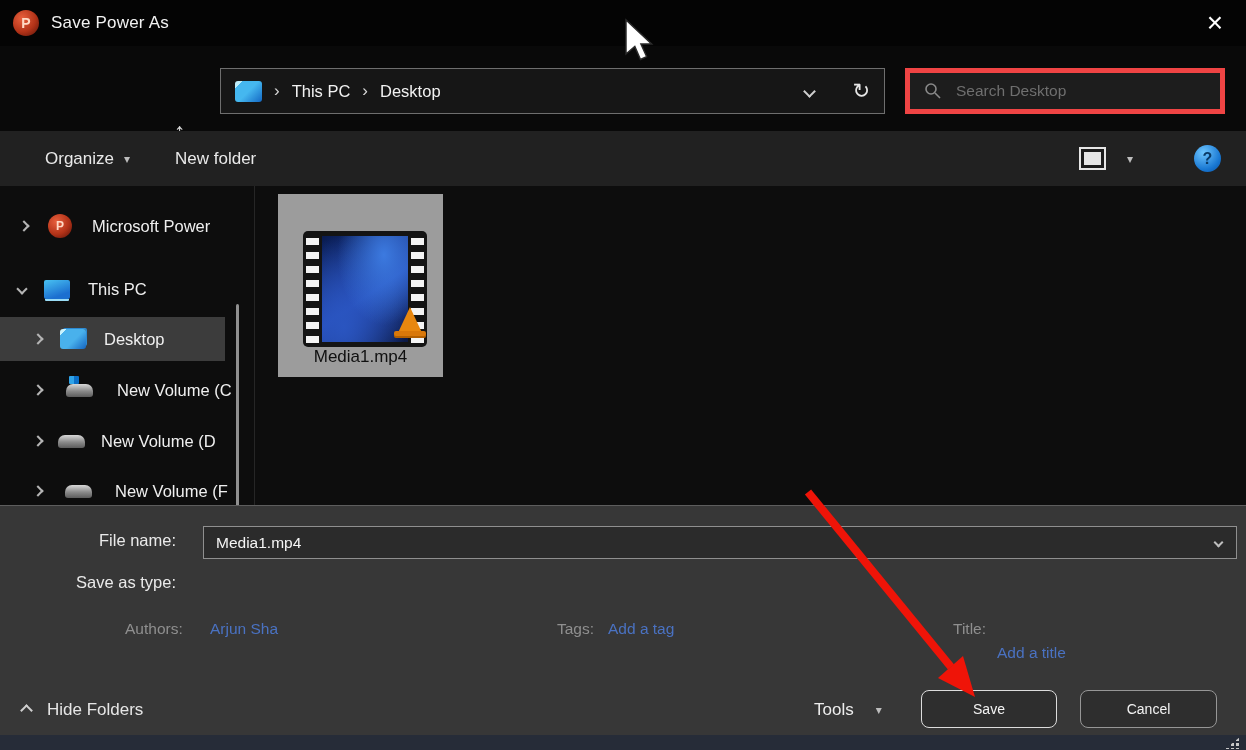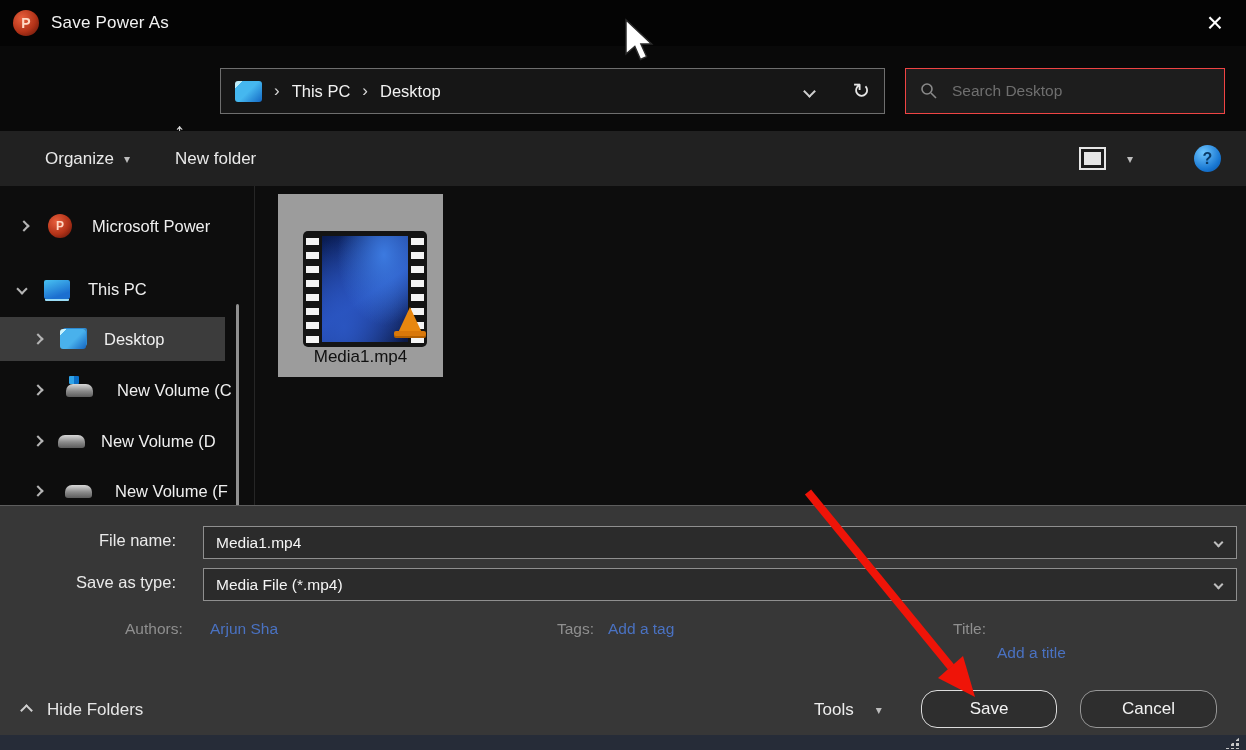--- a/index.html
+++ b/index.html
@@ -25,21 +25,21 @@
   .chev.up { transform:rotate(-135deg); }
   .addressbar { position:absolute; left:220px; top:22px; width:665px; height:46px; background:#161616;
     border:1px solid #6e6e6e; display:flex; align-items:center; padding:0 14px; }
   .crumb-icon { width:27px; height:21px; border-radius:3px; position:relative;
     background:linear-gradient(135deg,#bfeffc 0 16%, #45b7ef 16% 50%, #1368c4); }
   .crumb-sep { color:#d8d8d8; font-size:17px; margin:0 12px; }
   .crumb { color:#f2f2f2; font-size:16.5px; }
   .addr-right { margin-left:auto; display:flex; align-items:center; gap:38px; }
   .refresh { color:#e6e6e6; font-size:21px; }
   .searchbox { position:absolute; left:905px; top:22px; width:320px; height:46px; background:#1d1d1d;
-    border:1px solid #ef4444; display:flex; align-items:center; padding:0 14px; }
+    border:5px solid #ef4444; display:flex; align-items:center; padding:0 14px; }
   .search-input { background:transparent; border:none; outline:none; color:#bdbdbd; font-size:15.5px; width:240px; margin-left:14px;
     font-family:"Liberation Sans", sans-serif; }
   .search-input::placeholder { color:#6f6f6f; }
 
   
   .toolbar { position:absolute; top:131px; left:0; width:100%; height:55px; background:#212121; }
   .tool-item { position:absolute; top:0; height:55px; display:flex; align-items:center; gap:10px; color:#e9e9e9; font-size:17px; }
   .caret { color:#bdbdbd; font-size:12px; }
   .view-icon { position:absolute; left:1079px; top:16px; width:27px; height:23px; border:2px solid #e6e6e6;
     background:#e6e6e6; box-shadow:inset 0 0 0 3px #1c1c1c; }
@@ -92,21 +92,21 @@
   .combo input { flex:1; background:transparent; border:none; outline:none; color:#f5f5f5; font-size:15.5px; padding:0 12px;
     font-family:"Liberation Sans", sans-serif; }
   .combo .value { flex:1; color:#f5f5f5; font-size:15.5px; padding:0 12px; }
   .combo .chev { width:7px; height:7px; margin-right:14px; border-color:#bdbdbd; }
   .meta { position:absolute; font-size:15.5px; }
   .meta.label { color:#8f8f8f; }
   .meta.link { color:#4a72c2; }
 
   .hide-folders { position:absolute; left:22px; top:194px; display:flex; align-items:center; gap:16px; color:#e6e6e6; font-size:17px; }
   .tools { position:absolute; left:814px; top:185px; height:38px; display:flex; align-items:center; gap:22px; color:#ededed; font-size:17px; }
-  .btn { position:absolute; top:184px; height:38px; background:#2e2e2e; border-radius:16px; color:#f3f3f3; font-size:17px;
+  .btn { position:absolute; top:184px; height:38px; background:#2e2e2e; border-radius:8px; color:#f3f3f3; font-size:14px;
     display:flex; align-items:center; justify-content:center; }
   .btn.save { left:921px; width:136px; border:1px solid #dcdcdc; }
   .btn.cancel { left:1080px; width:137px; border:1px solid #969696; }
 
   
   .bottomstrip { position:absolute; top:735px; left:0; width:100%; height:15px; background:#262c38; }
   .grip { position:absolute; right:6px; top:2px; width:15px; height:12px;
     background:radial-gradient(circle, #c9c9c9 1.5px, transparent 1.8px); background-size:5px 5px;
     clip-path:polygon(100% 0, 100% 100%, 0 100%); }
 
@@ -219,24 +219,20 @@
   </div>
 
   <div class="bottompanel">
     <div class="field-label" style="top:25px;">File name:</div>
     <div class="combo" style="top:20px;">
       <input value="Media1.mp4" style="">
       <span class="chev down"></span>
     </div>
 
     <div class="field-label" style="top:67px;">Save as type:</div>
-    <div class="combo" style="top:62px;">
-      <span class="value">Media File (*.mp4)</span>
-      <span class="chev down"></span>
-    </div>
 
     <span class="meta label" style="left:125px; top:114px;">Authors:</span>
     <span class="meta link" style="left:210px; top:114px;">Arjun Sha</span>
     <span class="meta label" style="left:557px; top:114px;">Tags:</span>
     <span class="meta link" style="left:608px; top:114px;">Add a tag</span>
     <span class="meta label" style="left:953px; top:114px;">Title:</span>
     <span class="meta link" style="left:997px; top:114px;margin-top:24px;">Add a title</span>
 
     <div class="hide-folders">
       <span class="chev up"></span>

